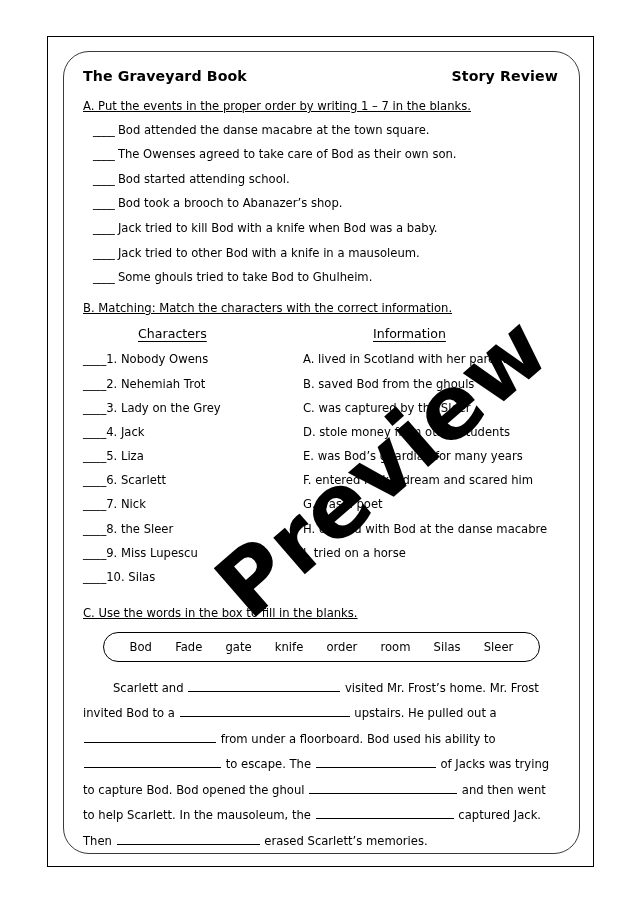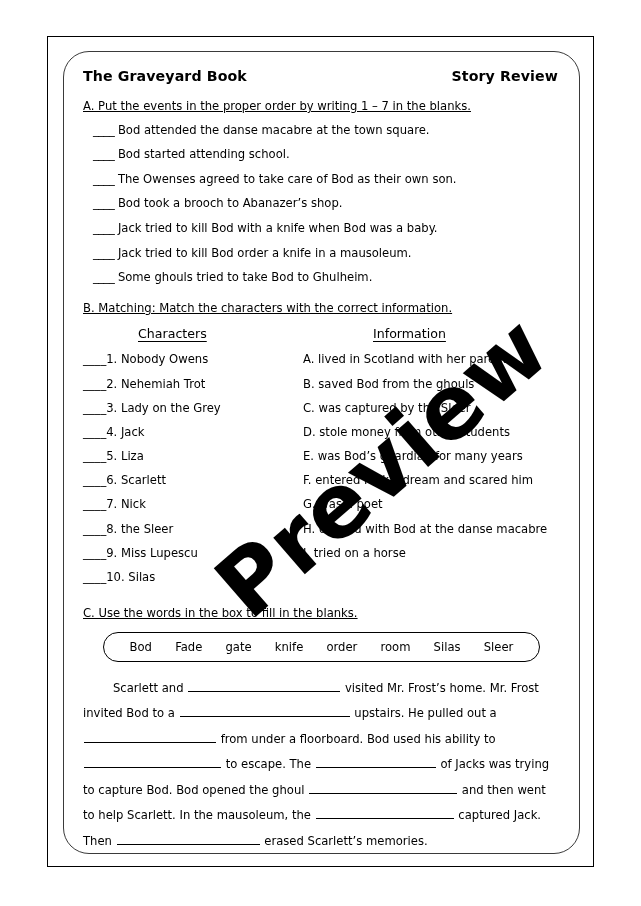--- a/index.html
+++ b/index.html
@@ -196,25 +196,25 @@
 
       <div class="header">
         <span class="title">The Graveyard Book</span>
         <span class="subtitle">Story Review</span>
       </div>
 
       <div class="prompt">A. Put the events in the proper order by writing 1 – 7 in the blanks.</div>
 
       <div>
         <div class="item"><span class="blank-s">____</span> <span>Bod attended the danse macabre at the town square.</span></div>
+        <div class="item"><span class="blank-s">____</span> <span>The Owenses agreed to take care of Bod as their own son.</span></div>
         <div class="item"><span class="blank-s">____</span> <span>Bod started attending school.</span></div>
-        <div class="item"><span class="blank-s">____</span> <span>The Owenses agreed to take care of Bod as their own son.</span></div>
         <div class="item"><span class="blank-s">____</span> <span>Bod took a brooch to Abanazer’s shop.</span></div>
         <div class="item"><span class="blank-s">____</span> <span>Jack tried to kill Bod with a knife when Bod was a baby.</span></div>
-        <div class="item"><span class="blank-s">____</span> <span>Jack tried to kill Bod order a knife in a mausoleum.</span></div>
+        <div class="item"><span class="blank-s">____</span> <span>Jack tried to other Bod with a knife in a mausoleum.</span></div>
         <div class="item"><span class="blank-s">____</span> <span>Some ghouls tried to take Bod to Ghulheim.</span></div>
       </div>
 
       <div class="prompt sectionB-head">B. Matching: Match the characters with the correct information.</div>
 
       <div class="col-heads">
         <span class="ch ch-characters">Characters</span>
         <span class="ch ch-information">Information</span>
       </div>
 

